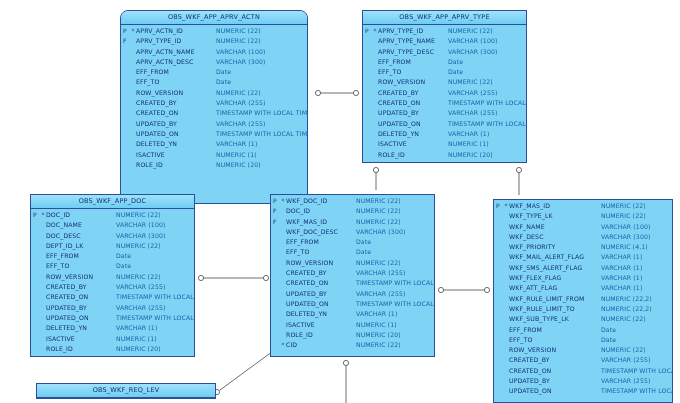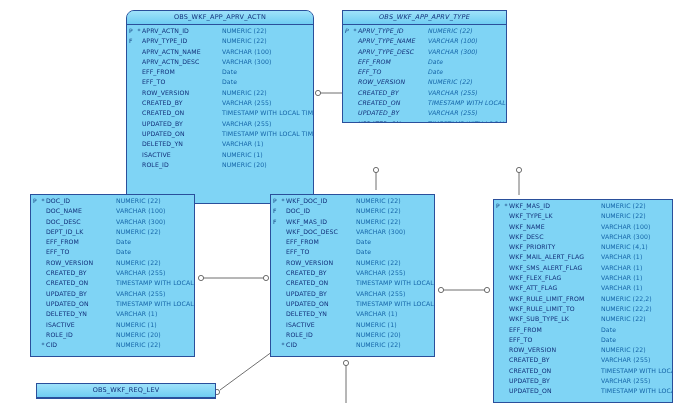--- a/index.html
+++ b/index.html
@@ -118,21 +118,21 @@
       <circle cx="201" cy="278" r="2.6"></circle>
       <circle cx="266" cy="278" r="2.6"></circle>
       <circle cx="441" cy="290" r="2.6"></circle>
       <circle cx="487" cy="290" r="2.6"></circle>
       <circle cx="346" cy="363" r="2.6"></circle>
       <circle cx="217" cy="392" r="2.6"></circle>
     </g>
   </svg>
 
   <div id="entity-layer">
-      <div class="entity" style="left: 126px; top: 10px; width: 188px; height: 194px; border-radius: 8px;">
+      <div class="entity" style="left: 120px; top: 10px; width: 188px; height: 194px; border-radius: 8px;">
         <div class="entity-header">OBS_WKF_APP_APRV_ACTN</div>
         <div class="attr-list">
           <div class="attr">
             <span class="keycol">P</span>
             <span class="nncol">*</span>
             <span class="name" style="min-width: 76px;">APRV_ACTN_ID</span>
             <span class="type">NUMERIC (22)</span>
           </div>
           <div class="attr">
             <span class="keycol">F</span>
@@ -207,21 +207,21 @@
             <span class="type">NUMERIC (1)</span>
           </div>
           <div class="attr">
             <span class="keycol"></span>
             <span class="nncol"></span>
             <span class="name" style="min-width: 76px;">ROLE_ID</span>
             <span class="type">NUMERIC (20)</span>
           </div>
         </div>
       </div>
-      <div class="entity" style="left: 342px; top: 10px; width: 165px; height: 113px; font-style: italic;">
+      <div class="entity" style="left: 362px; top: 10px; width: 165px; height: 153px;">
         <div class="entity-header">OBS_WKF_APP_APRV_TYPE</div>
         <div class="attr-list">
           <div class="attr">
             <span class="keycol">P</span>
             <span class="nncol">*</span>
             <span class="name" style="min-width: 66px;">APRV_TYPE_ID</span>
             <span class="type">NUMERIC (22)</span>
           </div>
           <div class="attr">
             <span class="keycol"></span>
@@ -297,20 +297,21 @@
           </div>
           <div class="attr">
             <span class="keycol"></span>
             <span class="nncol">*</span>
             <span class="name" style="min-width: 66px;">CID</span>
             <span class="type">NUMERIC (22)</span>
           </div>
         </div>
       </div>
       <div class="entity" style="left: 30px; top: 194px; width: 165px; height: 163px;">
+        <div class="entity-header">OBS_WKF_APP_DOC</div>
         <div class="attr-list">
           <div class="attr">
             <span class="keycol">P</span>
             <span class="nncol">*</span>
             <span class="name" style="min-width: 66px;">DOC_ID</span>
             <span class="type">NUMERIC (22)</span>
           </div>
           <div class="attr">
             <span class="keycol"></span>
             <span class="nncol"></span>

